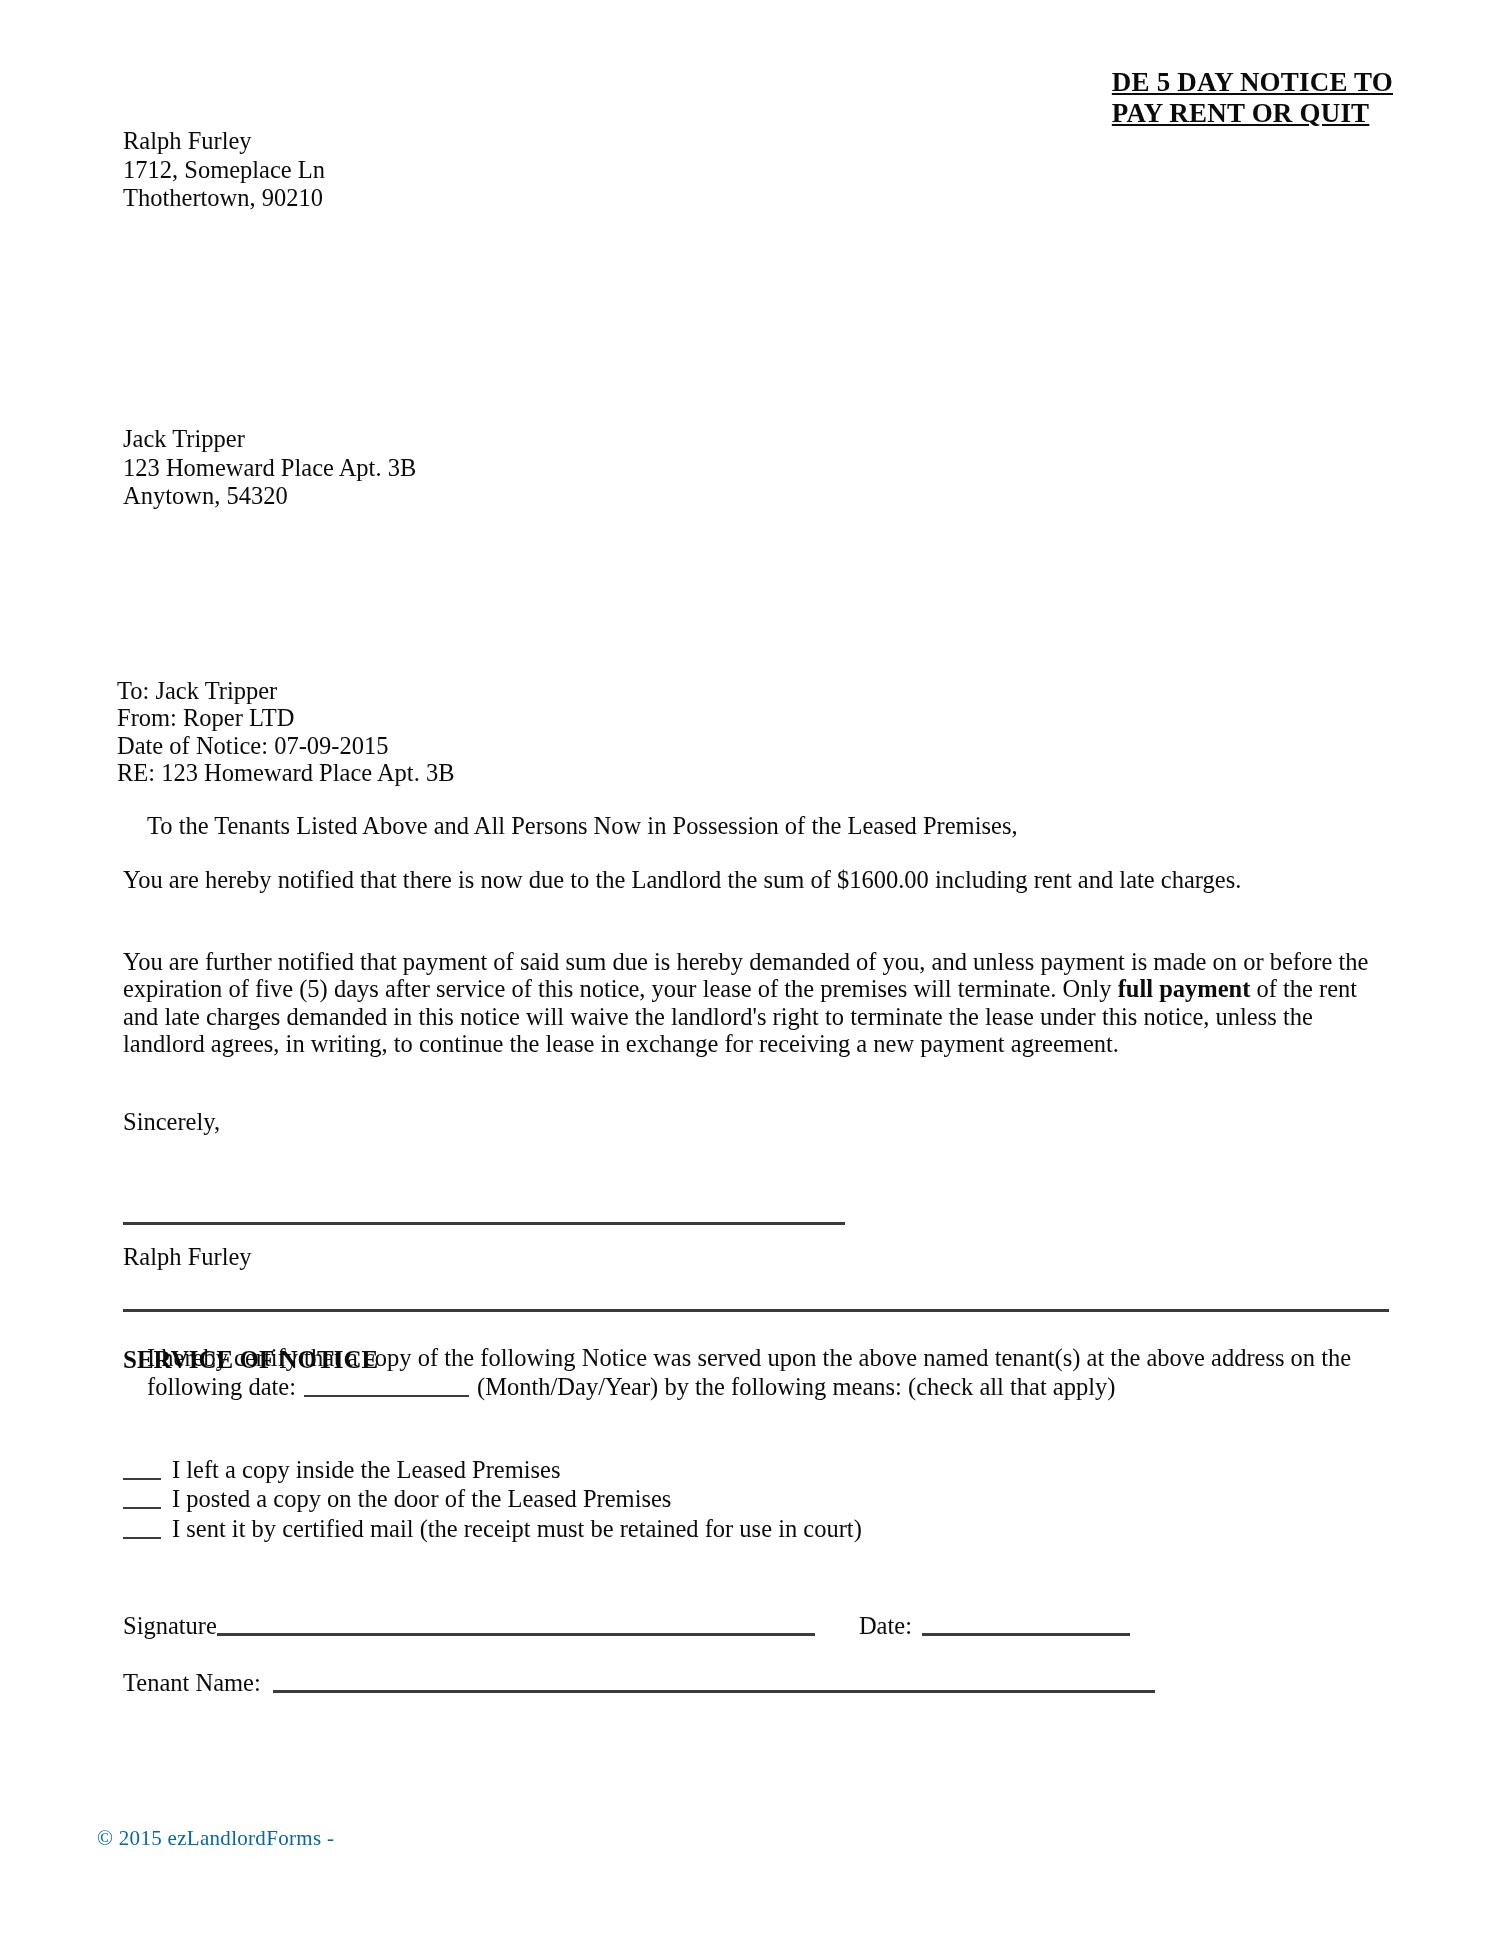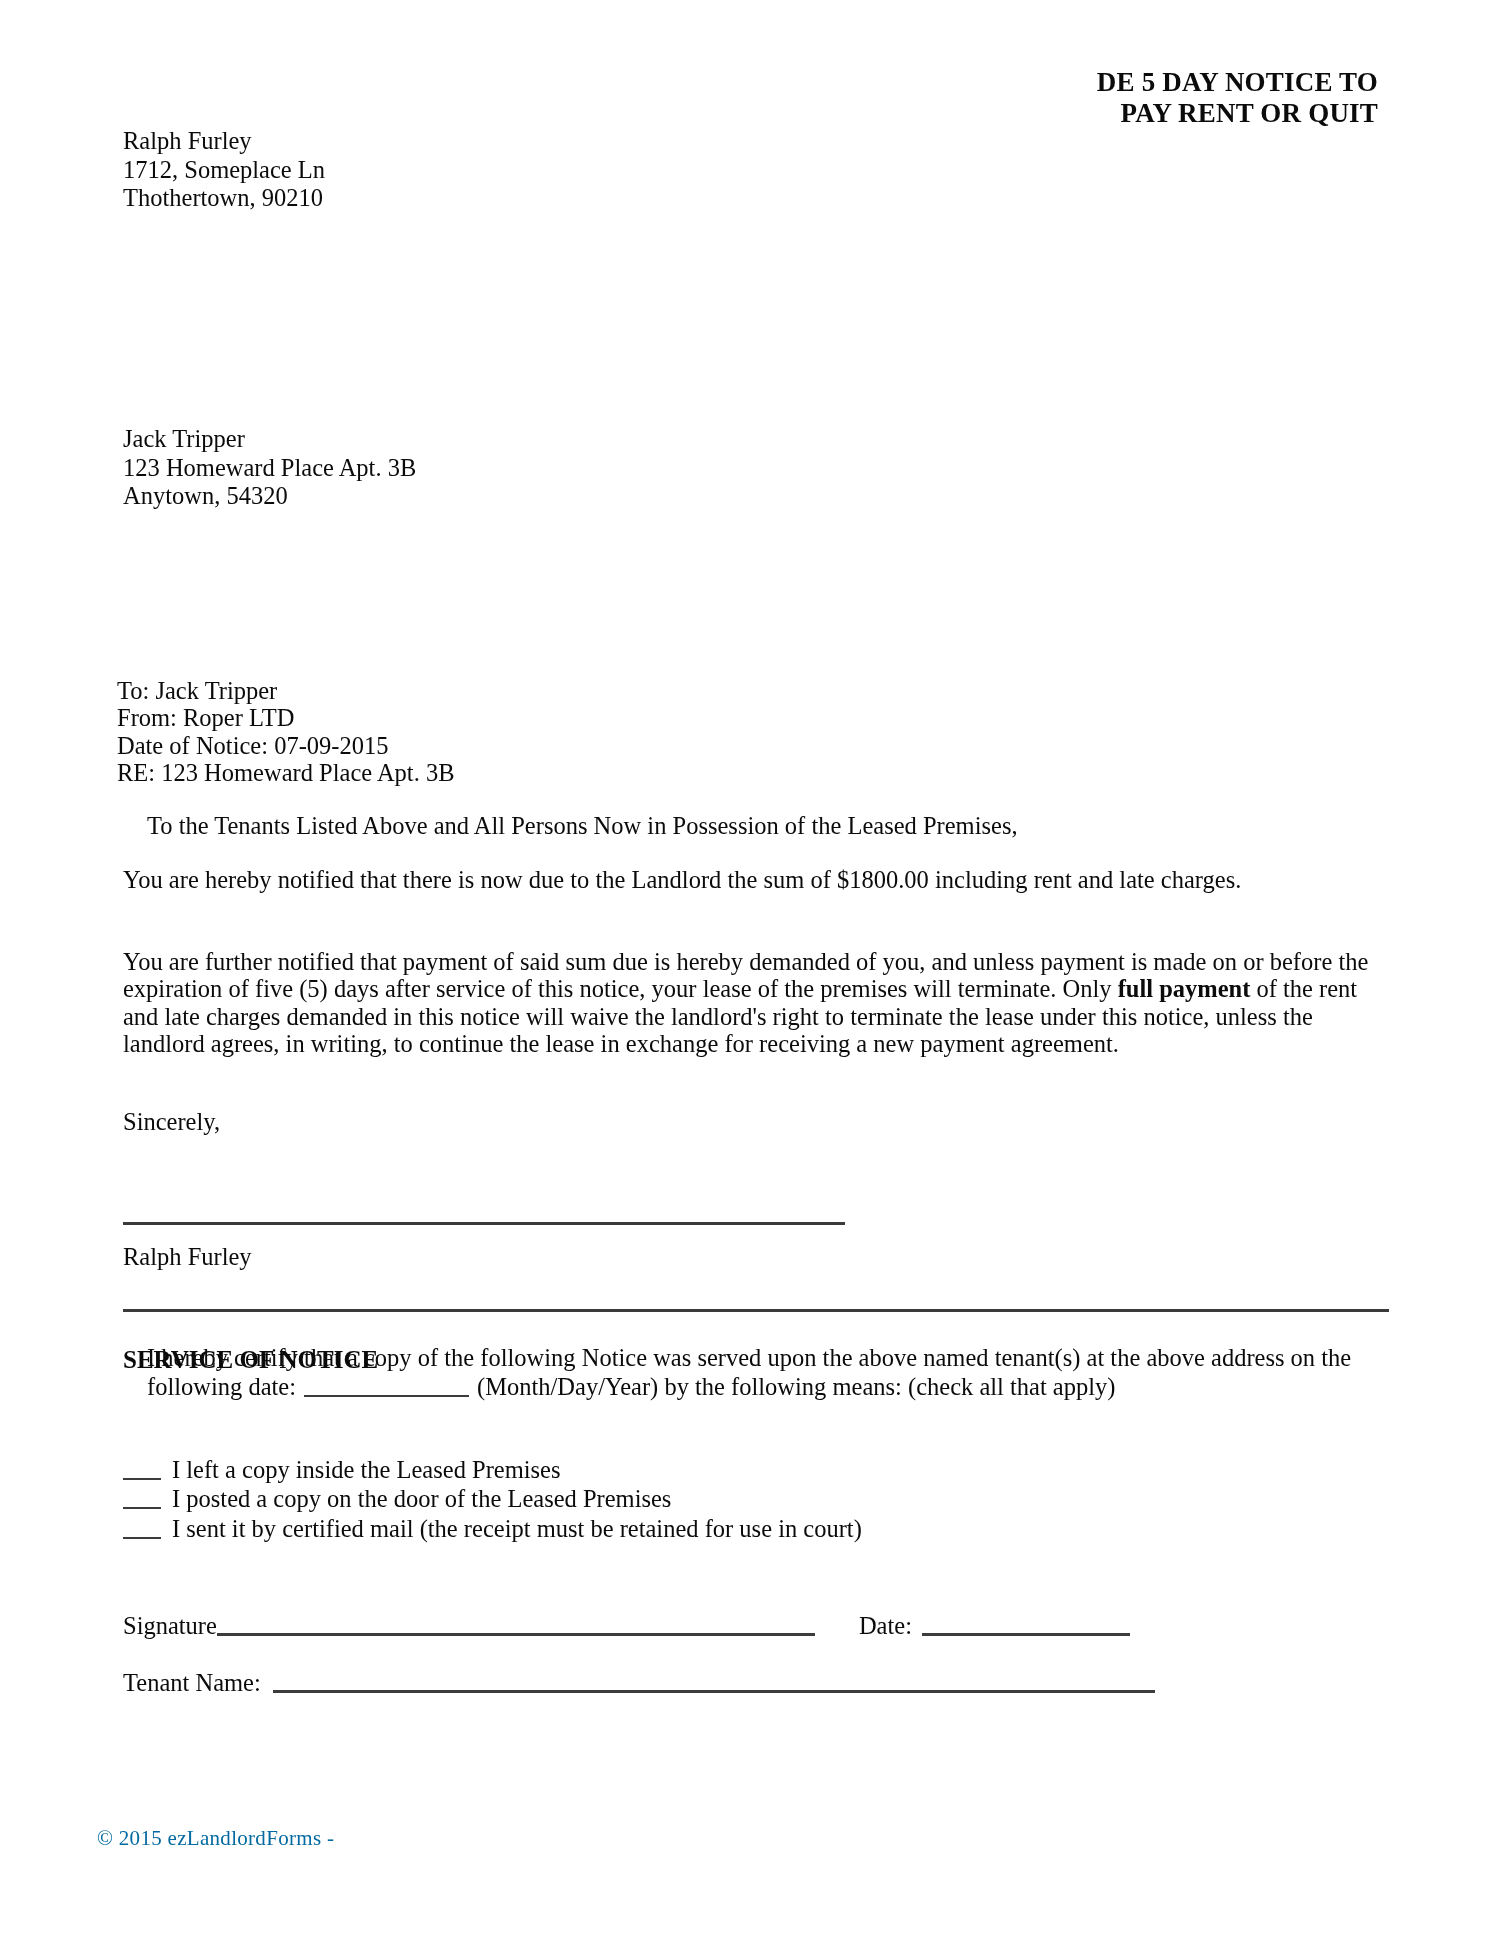--- a/index.html
+++ b/index.html
@@ -9,25 +9,25 @@
     position: relative;
     font-family: "Liberation Serif", "DejaVu Serif", serif;
     color: #0b0b0b;
     overflow: hidden;
   }
   .abs { position: absolute; }
   .body-text { font-size: 24.5px; line-height: 27.4px; }
   .addr-text { font-size: 24.5px; line-height: 28.6px; }
 
   .doc-title {
-    top: 67px; right: 122px;
-    text-align: right;
+    top: 67px; right: 107px;
     font-weight: bold;
     font-size: 27px; line-height: 31px;
     letter-spacing: 0.2px;
+    text-decoration: underline;
   }
 
   .block-landlord { top: 127px; left: 123px; }
   .block-tenant   { top: 425px; left: 123px; }
   .block-meta     { top: 677px; left: 117px; }
 
   .salutation { top: 812px; left: 123px; width: 1270px; margin-left: 24px; }
   .para-due    { top: 866px; left: 123px; width: 1270px; }
   .para-demand { top: 948px; left: 123px; width: 1270px; }
   .closing     { top: 1108px; left: 123px; }
@@ -100,21 +100,21 @@
 
 <div class="abs block-meta body-text">
   <div>To: Jack Tripper</div>
   <div>From: Roper LTD</div>
   <div>Date of Notice: 07-09-2015</div>
   <div>RE: 123 Homeward Place Apt. 3B</div>
 </div>
 
 <div class="abs salutation body-text">To the Tenants Listed Above and All Persons Now in Possession of the Leased Premises,</div>
 
-<div class="abs para-due body-text">You are hereby notified that there is now due to the Landlord the sum of $1800.00 including rent and late charges.</div>
+<div class="abs para-due body-text">You are hereby notified that there is now due to the Landlord the sum of $1600.00 including rent and late charges.</div>
 
 <div class="abs para-demand body-text"><span>You are further notified that payment of said sum due is hereby demanded of you, and unless payment is made on or before the expiration of five (5) days after service of this notice, your lease of the premises will terminate. Only </span><b>full payment</b><span> of the rent and late charges demanded in this notice will waive the landlord's right to terminate the lease under this notice, unless the landlord agrees, in writing, to continue the lease in exchange for receiving a new payment agreement.</span></div>
 
 <div class="abs closing body-text">Sincerely,</div>
 
 <div class="abs sig-rule"></div>
 <div class="abs signer-name body-text">Ralph Furley</div>
 
 <div class="abs section-divider"></div>
 <div class="abs service-title">SERVICE OF NOTICE</div>

